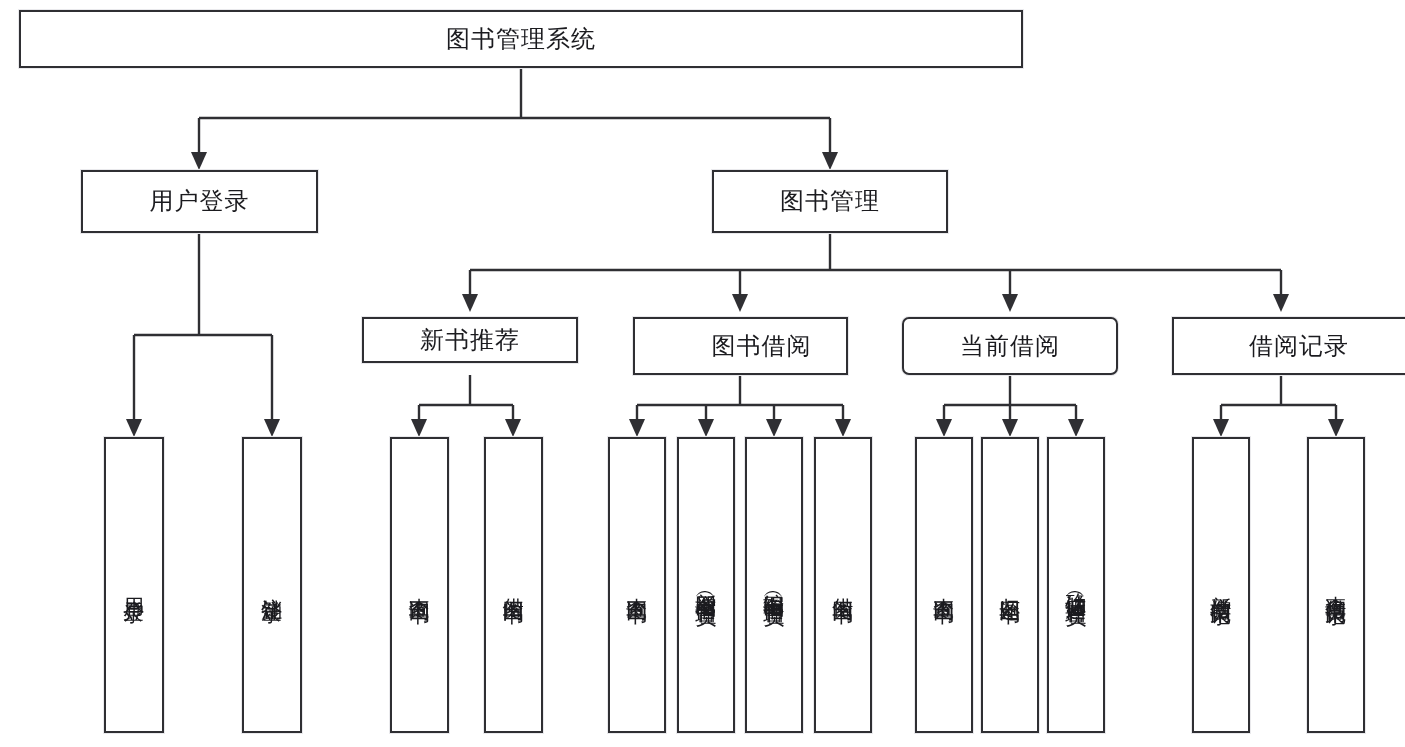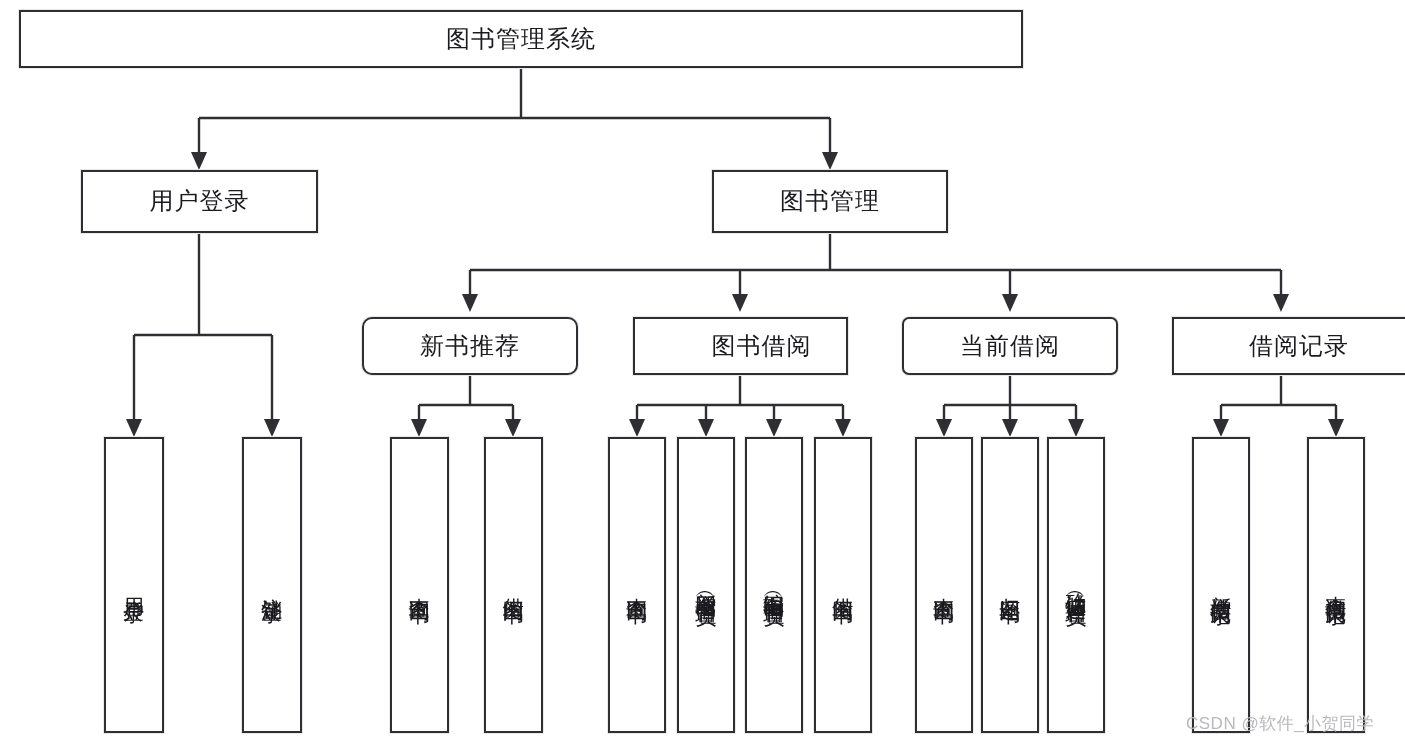--- a/index.html
+++ b/index.html
@@ -110,21 +110,21 @@
     <span class="tx">图书管理系统</span>
   </div>
 
   <div class="node h" style="left:81px;top:170px;width:237px;height:63px;">
     <span class="tx">用户登录</span>
   </div>
   <div class="node h" style="left:712px;top:170px;width:236px;height:63px;">
     <span class="tx">图书管理</span>
   </div>
 
-  <div class="node h" style="left:362px;top:317px;width:216px;height:58px;border-radius:10px;">
+  <div class="node h" style="left:362px;top:317px;width:216px;height:46px;">
     <span class="tx">新书推荐</span>
   </div>
   <div class="node h" style="left:633px;top:317px;width:215px;height:58px;padding-left:42px;">
     <span class="tx">图书借阅</span>
   </div>
   <div class="node h" style="left:902px;top:317px;width:216px;height:58px;border-radius:7px;">
     <span class="tx">当前借阅</span>
   </div>
   <div class="node h" style="left:1172px;top:317px;width:254px;height:58px;">
     <span class="tx">借阅记录</span>
@@ -167,14 +167,13 @@
     <span class="tx">确认归还（管理员）</span>
   </div>
 
   <div class="node v" style="left:1192px;top:437px;width:58px;height:296px;">
     <span class="tx">新增借阅记录</span>
   </div>
   <div class="node v" style="left:1307px;top:437px;width:58px;height:296px;">
     <span class="tx">查询借阅记录</span>
   </div>
 
-  <div class="watermark">CSDN @软件_小贺同学</div>
 </div>
 
 </body></html>

